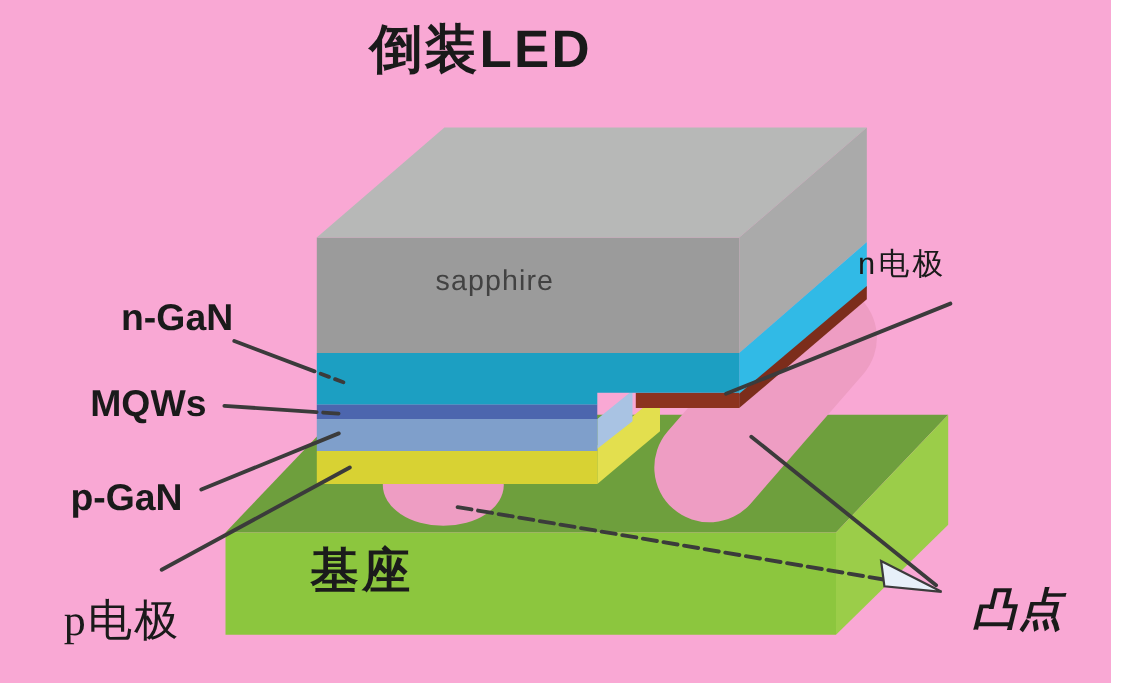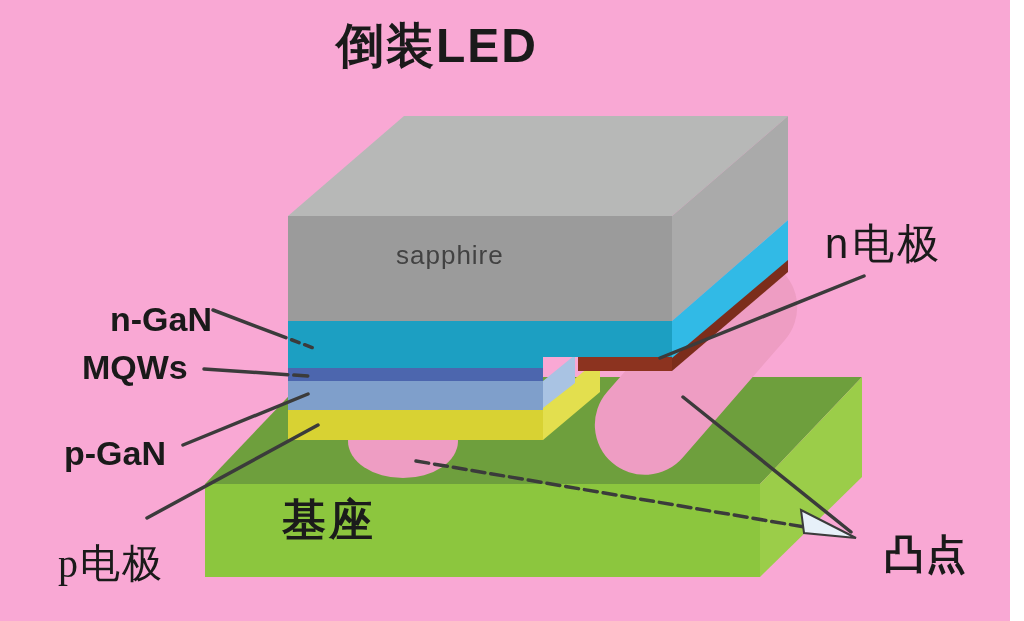--- a/index.html
+++ b/index.html
@@ -14,26 +14,26 @@
   .lbl{
     position:absolute;
     color:#1a1a1a;
     white-space:nowrap;
     line-height:1;
   }
   .lbl-title{
     left:336px;top:22px;
     font-size:48px;font-weight:bold;letter-spacing:2px;
   }
-  .lbl-ngan{left:110px;top:272px;font-size:34px;font-weight:bold;margin-top:30px;}
+  .lbl-ngan{left:110px;top:272px;font-size:34px;font-weight:bold;}
   .lbl-mqws{left:82px;top:350px;font-size:34px;font-weight:bold;text-align:right;}
   .lbl-pgan{left:64px;top:436px;font-size:34px;font-weight:bold;text-align:center;}
   .lbl-pelec{left:30px;top:544px;font-size:40px;font-family:"Liberation Serif","DejaVu Serif",serif;letter-spacing:2px;margin-left:28px;}
-  .lbl-nelec{left:824px;top:226px;font-size:42px;font-family:Liberation Mono, monospace;letter-spacing:3px;}
-  .lbl-bumps{left:884px;top:534px;font-size:40px;font-weight:bold;letter-spacing:2px;}
+  .lbl-nelec{left:780px;top:226px;font-size:28px;font-family:Liberation Sans, sans-serif;letter-spacing:3px;}
+  .lbl-bumps{left:884px;top:534px;font-size:40px;font-weight:bold;letter-spacing:2px;font-style:italic;}
   .lbl-base{left:282px;top:498px;font-size:44px;font-weight:bold;color:#1b1b1b;letter-spacing:3px;}
   .lbl-sapphire{left:396px;top:242px;font-size:26px;color:#424242;letter-spacing:1px;}
 </style>
 </head>
 <body>
 
 <div id="stage">
 
   <svg id="diagram-svg" width="1024" height="621" viewBox="0 0 1024 621">
 

